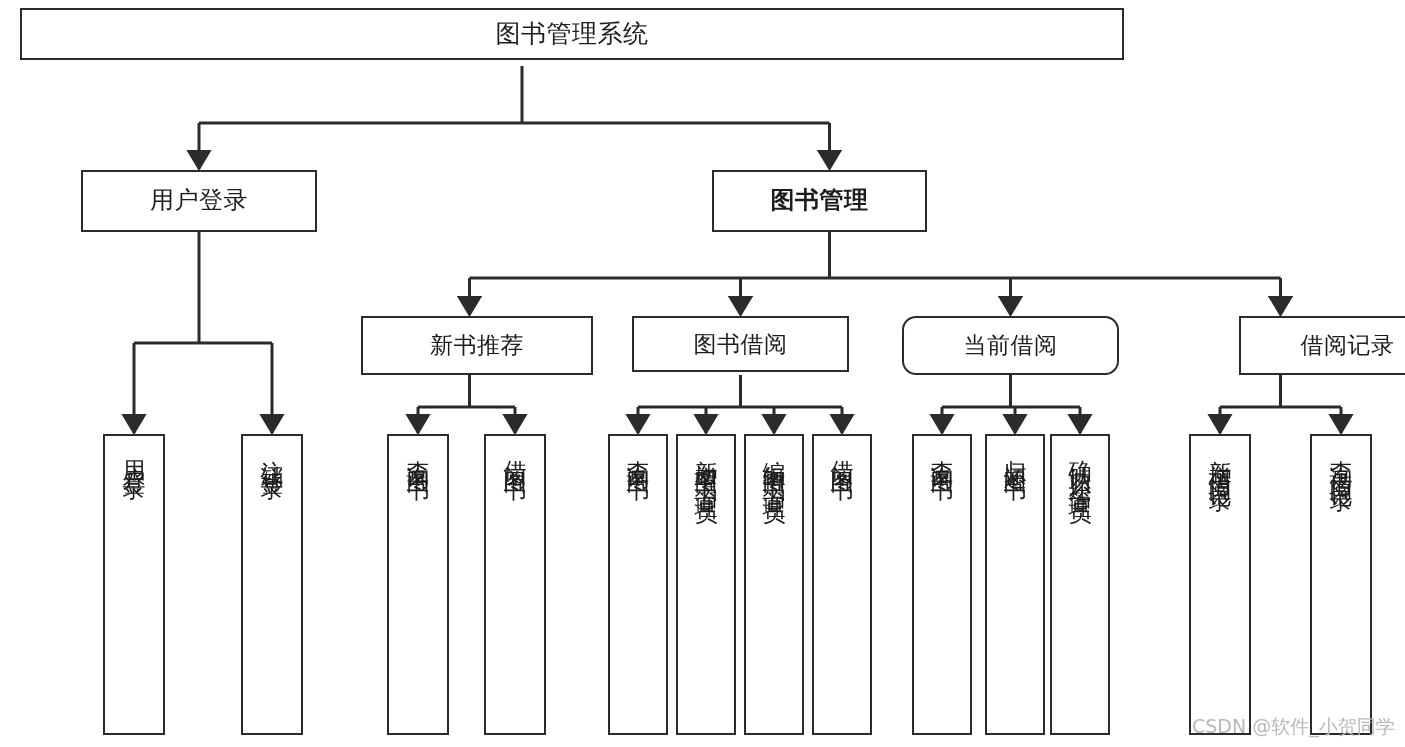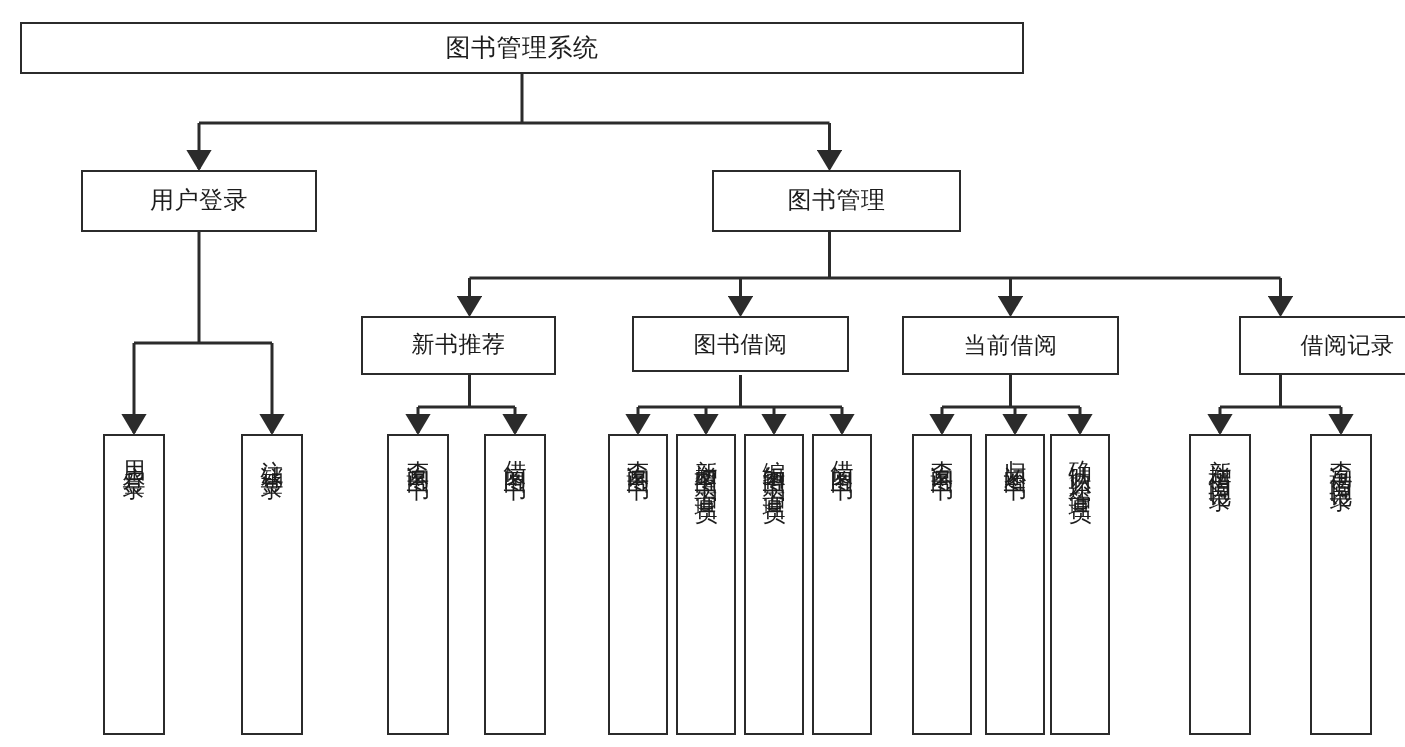--- a/index.html
+++ b/index.html
@@ -115,36 +115,36 @@
         <path d="M 1015 407 L 1015 433" marker-end="url(#arrow)"></path>
         <path d="M 1080 407 L 1080 433" marker-end="url(#arrow)"></path>
         <path d="M 1280.5 375 L 1280.5 407"></path>
         <path d="M 1220 407 L 1341 407"></path>
         <path d="M 1220 407 L 1220 433" marker-end="url(#arrow)"></path>
         <path d="M 1341 407 L 1341 433" marker-end="url(#arrow)"></path>
       </g>
   </svg>
 
   <div id="node-layer">
-      <div class="node root" style="left: 20px; top: 22px; width: 1004px; height: 52px; align-items: center;">
+      <div class="node root" style="left: 20px; top: 8px; width: 1104px; height: 52px; align-items: center;">
         <span class="label">图书管理系统</span>
       </div>
       <div class="node lvl2" style="left: 81px; top: 170px; width: 236px; height: 62px;">
         <span class="label">用户登录</span>
       </div>
-      <div class="node lvl2" style="left: 712px; top: 170px; width: 249px; height: 62px;">
+      <div class="node lvl2" style="left: 712px; top: 170px; width: 215px; height: 62px; font-weight: bold;">
         <span class="label">图书管理</span>
       </div>
-      <div class="node lvl3" style="left: 361px; top: 316px; width: 195px; height: 59px; font-family: Liberation Serif, serif;">
+      <div class="node lvl3" style="left: 361px; top: 316px; width: 232px; height: 59px;">
         <span class="label">新书推荐</span>
       </div>
       <div class="node lvl3" style="left: 632px; top: 316px; width: 217px; height: 56px;">
         <span class="label">图书借阅</span>
       </div>
-      <div class="node lvl3" style="left: 902px; top: 316px; width: 217px; height: 59px;">
+      <div class="node lvl3" style="left: 902px; top: 316px; width: 217px; height: 59px; border-radius: 14px;">
         <span class="label">当前借阅</span>
       </div>
       <div class="node lvl3" style="left: 1239px; top: 316px; width: 217px; height: 59px;">
         <span class="label">借阅记录</span>
       </div>
       <div class="node leaf" style="left: 103px; top: 434px; width: 62px; height: 301px;">
         <span class="label">用户登录</span>
       </div>
       <div class="node leaf" style="left: 241px; top: 434px; width: 62px; height: 301px;">
         <span class="label">注销登录</span>
@@ -177,14 +177,15 @@
         <span class="label">确认归还（管理员）</span>
       </div>
       <div class="node leaf" style="left: 1189px; top: 434px; width: 62px; height: 301px;">
         <span class="label">新增借阅记录</span>
       </div>
       <div class="node leaf" style="left: 1310px; top: 434px; width: 62px; height: 301px;">
         <span class="label">查询借阅记录</span>
       </div>
     </div>
 
+  <div class="watermark" style="left: 1192px; top: 714px; color: rgb(184, 184, 184);">CSDN @软件_小贺同学</div>
 
 </div>
 
 </body></html>

